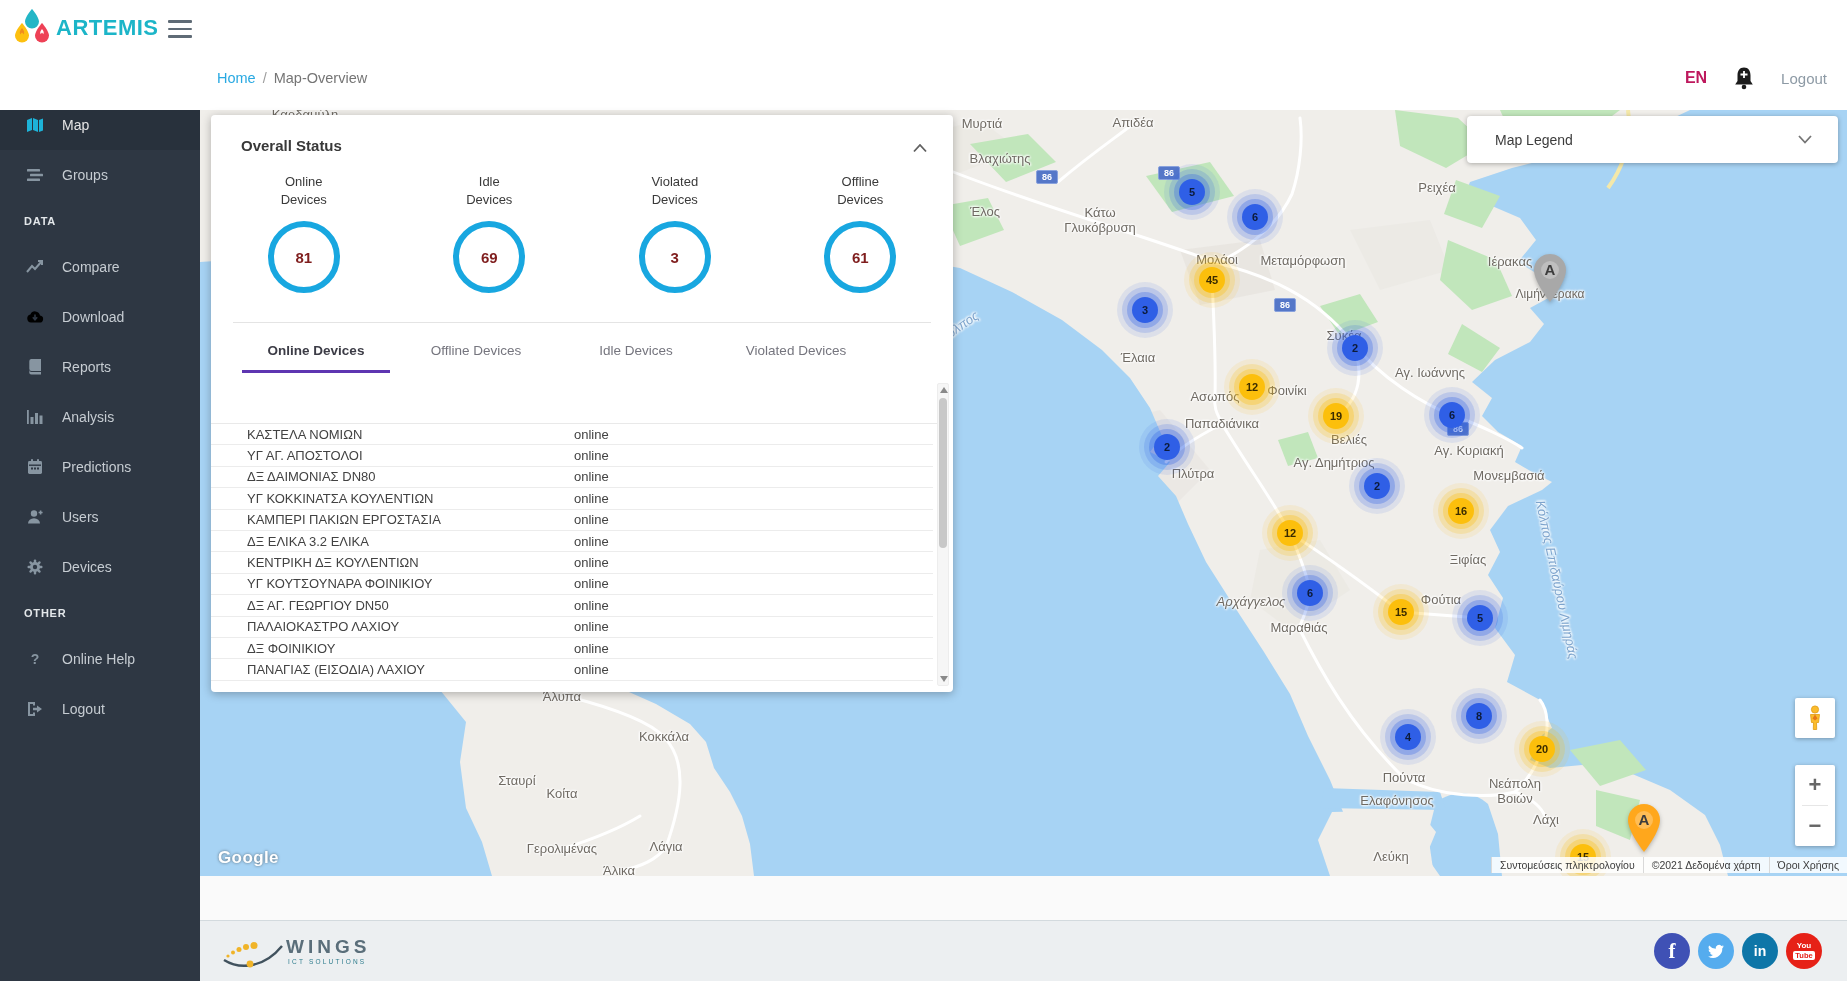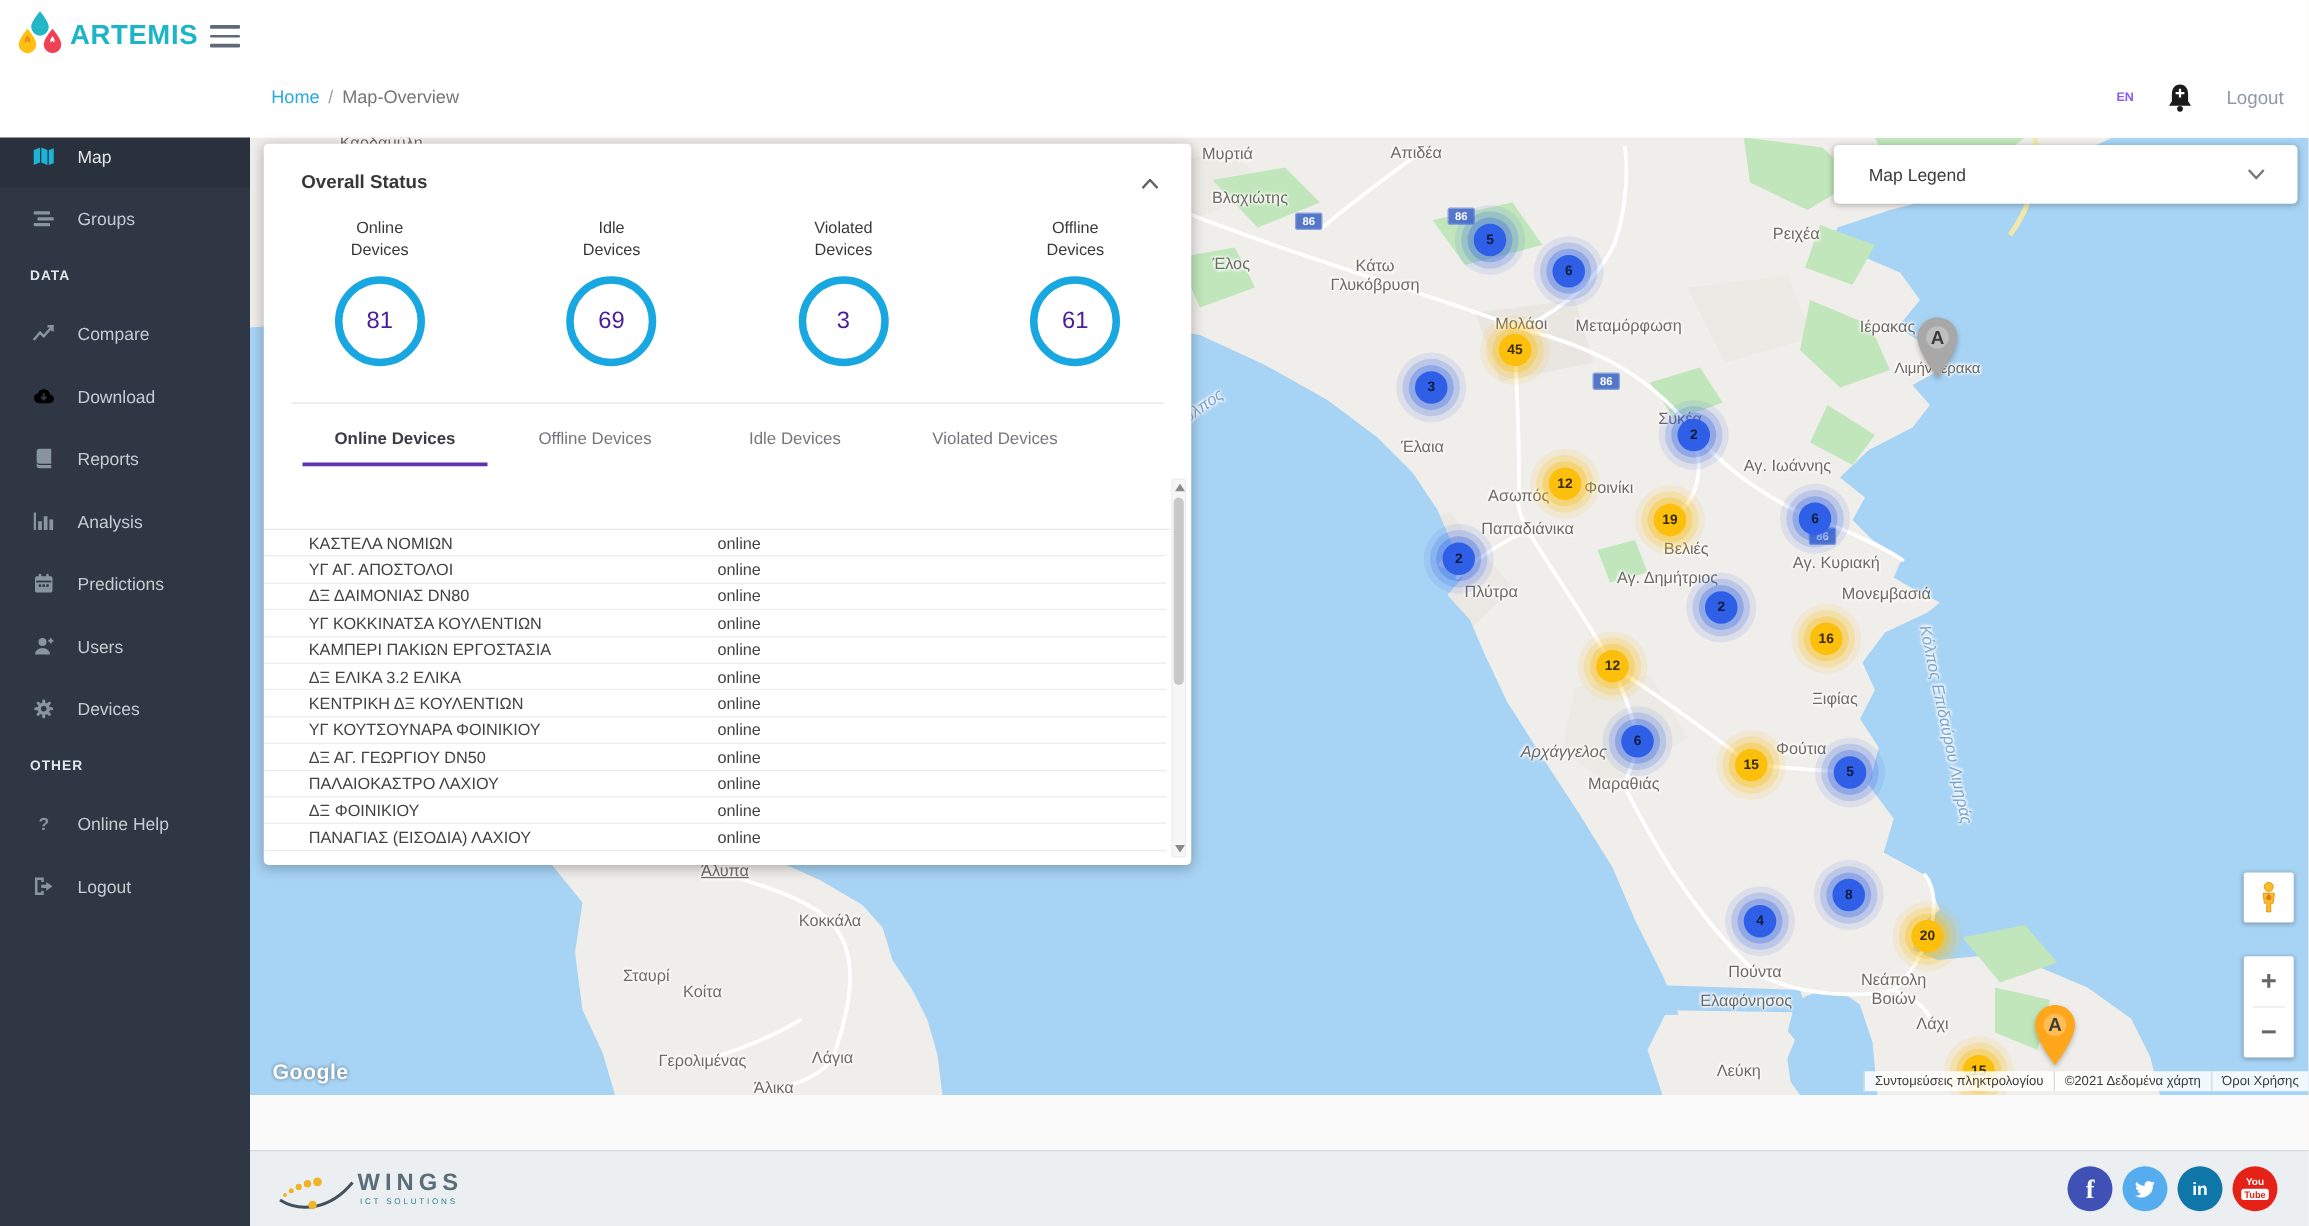--- a/index.html
+++ b/index.html
@@ -10,21 +10,21 @@
   .topbar { position:absolute; left:0; top:0; width:1847px; height:110px; background:#fff; z-index:6; }
   .logo { position:absolute; left:14px; top:8px; display:flex; align-items:center; gap:6px; }
   .logo-text { font-size:22px; font-weight:bold; color:#1cb5c8; letter-spacing:0.5px; }
   .hamburger { position:absolute; left:168px; top:20px; width:24px; height:18px; display:flex; flex-direction:column; justify-content:space-between; cursor:pointer; }
   .hamburger span { display:block; height:2.6px; background:#5f6b76; border-radius:1px; }
   .breadcrumb { position:absolute; left:217px; top:70px; font-size:14.5px; display:flex; gap:7px; align-items:center; }
   .bc-home { color:#29a9e2; cursor:pointer; }
   .bc-sep { color:#9e9e9e; }
   .bc-cur { color:#757575; }
   .top-right { position:absolute; right:20px; top:66px; display:flex; align-items:center; gap:26px; }
-  .lang { font-size:10px; font-weight:bold; color:#8b5cf6; }
+  .lang { font-size:16px; font-weight:bold; color:#be185d; }
   .logout-link { font-size:15px; color:#8d9aa5; }
 
   
   .sidebar { position:absolute; left:0; top:56px; width:200px; height:925px; background:#2e3743; z-index:5; }
   .nav-header { height:44px; display:flex; align-items:center; padding-left:24px; font-size:11px; font-weight:bold; color:#e3e7ea; letter-spacing:0.8px; }
   .nav-header.sub { height:42px; }
   .nav-item { height:50px; display:flex; align-items:center; padding-left:26px; gap:18px; color:#c6ccd2; font-size:14px; cursor:pointer; }
   .nav-item .nicon { width:18px; height:18px; color:#8795a1; display:flex; align-items:center; justify-content:center; font-size:14px; font-weight:bold; }
   .nav-item.active { background:#28313c; color:#e5e5e5; }
   .nav-item.active .nicon { color:#1db3d8; }
@@ -65,21 +65,21 @@
 
   
   .panel { position:absolute; left:211px; top:115px; width:742px; height:577px; background:#fff; border-radius:4px;
            box-shadow:0 2px 10px rgba(0,0,0,.28); z-index:7; overflow:hidden; }
   .panel-title { position:absolute; left:30px; top:22px; font-size:15px; font-weight:bold; color:#383838; }
   .panel-collapse { position:absolute; right:26px; top:24px; cursor:pointer; }
   .stats { position:absolute; left:0; top:58px; width:742px; display:flex; }
   .stat { flex:1; display:flex; flex-direction:column; align-items:center; }
   .stat-label { font-size:13px; color:#3a3a3a; text-align:center; white-space:pre-line; line-height:1.35; margin-bottom:13px; }
   .stat-circle { width:72px; height:72px; border-radius:50%; border:6px solid #18a7e0; display:flex; align-items:center;
-                 justify-content:center; font-size:19px; font-weight:normal; color:#4c1d95; }
+                 justify-content:center; font-size:15px; font-weight:bold; color:#7f1d1d; }
   .panel-divider { position:absolute; left:22px; right:22px; top:207px; height:1px; background:#e4e4e4; }
   .tabs { position:absolute; left:25px; top:212px; display:flex; }
   .tab { width:160px; height:46px; display:flex; align-items:center; justify-content:center; font-size:13.5px; color:#75757e;
          cursor:pointer; position:relative; }
   .tab.active { color:#3c3c46; font-weight:bold; }
   .tab.active::after { content:""; position:absolute; left:6px; right:6px; bottom:0; height:3px; background:#5e35b1; }
   .thead { position:absolute; left:0; top:272px; width:706px; display:grid; grid-template-columns:327px 1fr; padding-left:36px;
            font-size:12.5px; color:#8d8d8d; }
   .thead-divider { position:absolute; left:0; right:16px; top:308px; height:1px; background:#e9e9e9; }
   .tbody { position:absolute; left:0; top:309px; width:722px; }
@@ -347,21 +347,21 @@
       <div class="place" style="left: 1268px; top: 450px;">Ξιφίας</div>
       <div class="place" style="left: 1051px; top: 492px; font-style: italic;">Αρχάγγελος</div>
       <div class="place" style="left: 1241px; top: 490px;">Φούτια</div>
       <div class="place" style="left: 1099px; top: 518px;">Μαραθιάς</div>
       <div class="place" style="left: 1204px; top: 668px;">Πούντα</div>
       <div class="place" style="left: 1315px; top: 682px;">Νεάπολη
 Βοιών</div>
       <div class="place" style="left: 1197px; top: 691px;">Ελαφόνησος</div>
       <div class="place" style="left: 1346px; top: 710px;">Λάχι</div>
       <div class="place" style="left: 1191px; top: 747px;">Λεύκη</div>
-      <div class="place" style="left: 380px; top: 587px; text-decoration: underline;">Άλυπα</div>
+      <div class="place" style="left: 362px; top: 587px;">Άλυπα</div>
       <div class="place" style="left: 464px; top: 627px;">Κοκκάλα</div>
       <div class="place" style="left: 317px; top: 671px;">Σταυρί</div>
       <div class="place" style="left: 362px; top: 684px;">Κοίτα</div>
       <div class="place" style="left: 362px; top: 739px;">Γερολιμένας</div>
       <div class="place" style="left: 466px; top: 737px;">Λάγια</div>
       <div class="place" style="left: 419px; top: 761px;">Άλικα</div>
       <div class="place water" style="left: 763px; top: 215px; transform: translate(-50%, -50%) rotate(-35deg);">όλπος</div>
       <div class="place water" style="left: 1356px; top: 470px; transform: translate(-50%, -50%) rotate(78deg);">Κόλπος Επιδαύρου Λιμηράς</div>
     </div>
 

